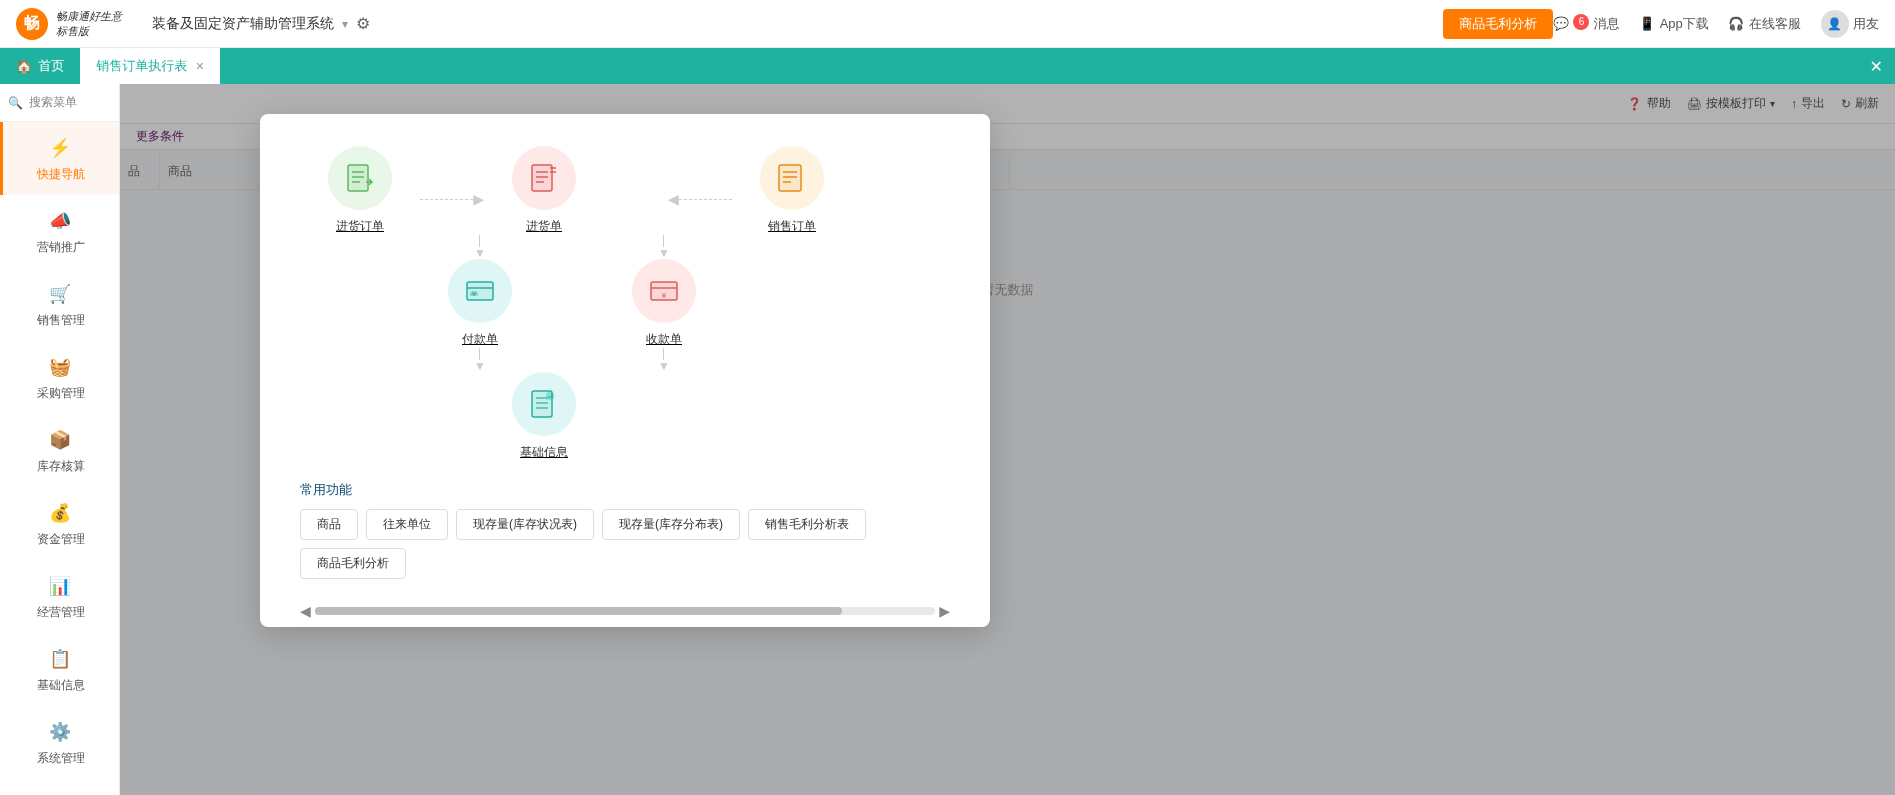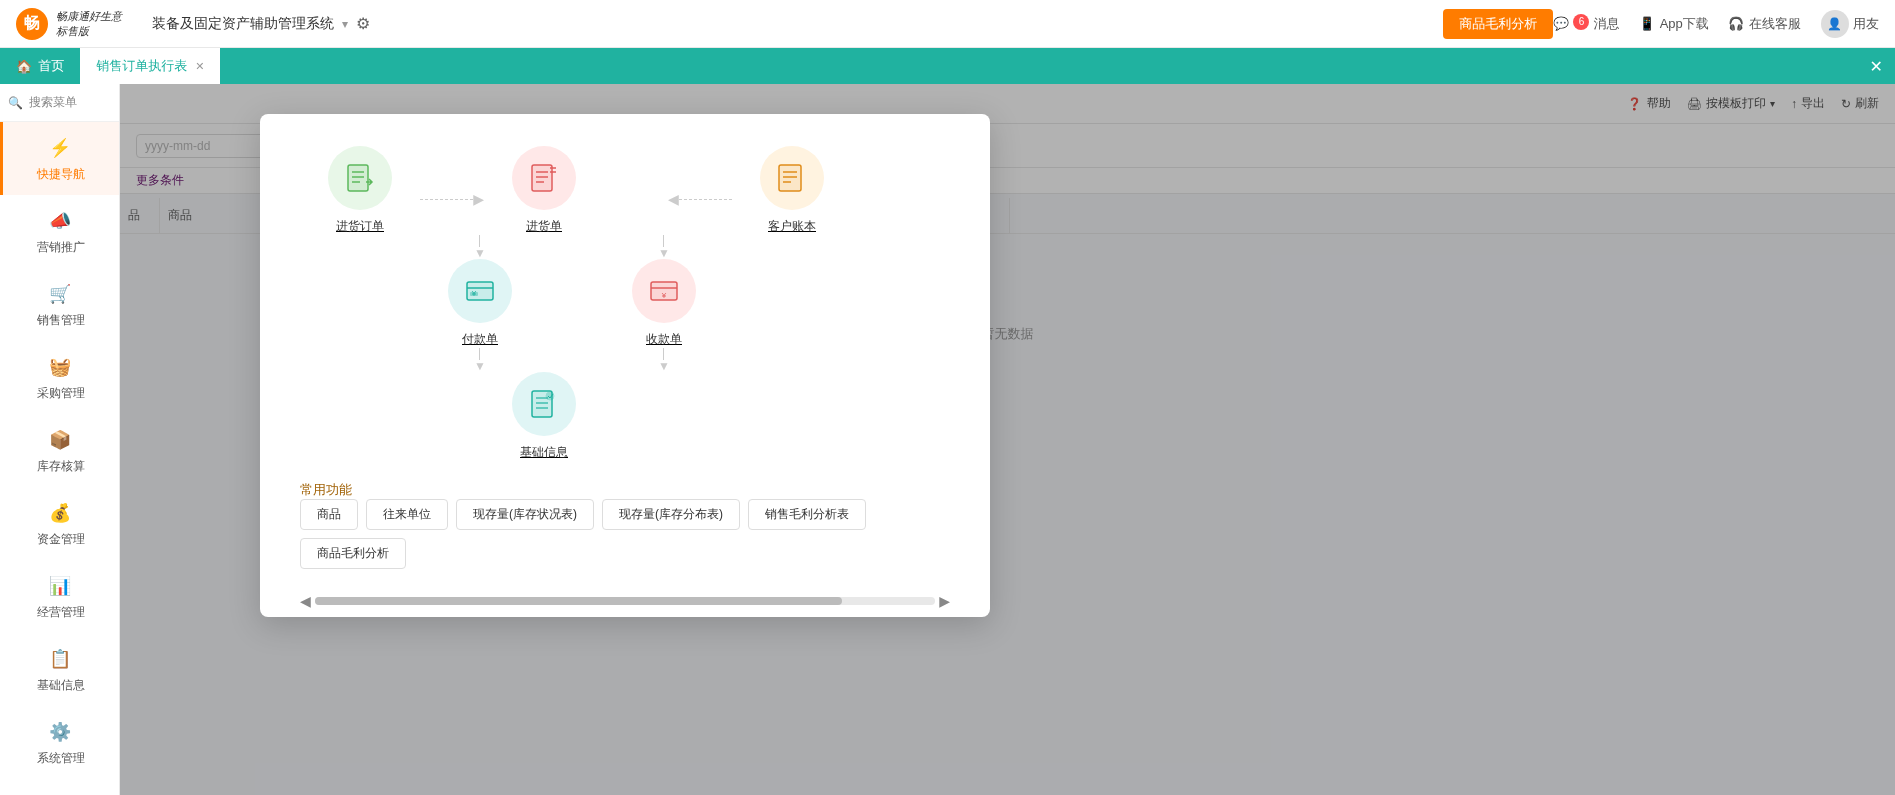--- a/index.html
+++ b/index.html
@@ -345,21 +345,22 @@
       color: #333;
       text-align: center;
     }
 
     
     .common-functions {
       padding: 0 40px 16px 40px;
     }
     .cf-title {
       font-size: 13px;
-      color: #a16207;
+      color: #0c4a6e;
+      margin-bottom: 10px;
     }
     .cf-buttons {
       display: flex;
       flex-wrap: wrap;
       gap: 8px;
       margin-bottom: 8px;
     }
     .cf-btn {
       border: 1px solid #ddd;
       border-radius: 4px;
@@ -513,32 +514,20 @@
       <div class="toolbar-btn">
         <span>↑</span>
         <span>导出</span>
       </div>
       <div class="toolbar-btn">
         <span>↻</span>
         <span>刷新</span>
       </div>
     </div>
 
-    <div class="filter-bar">
-      <div class="filter-input">
-        <span style="color:#bbb;font-size:12px;">yyyy-mm-dd</span>
-        <span style="margin-left:auto;">📅</span>
-      </div>
-      <div class="filter-select">
-        <span>单据状态</span>
-        <span>▾</span>
-      </div>
-      <button class="search-btn">查询</button>
-      <button class="setting-btn">设置</button>
-    </div>
 
     <div style="padding: 4px 16px; background:#fff; border-bottom:1px solid #e8e8e8; display:flex; align-items:center;">
       <span class="more-conditions">更多条件</span>
     </div>
 
     <div class="table-header" style="margin-top:4px;">
       <div class="th" style="width:40px;">品</div>
       <div class="th" style="width:120px;">商品</div>
       <div class="th" style="width:100px;">金额</div>
       <div class="th" style="width:100px;">预估毛利</div>
@@ -604,21 +593,21 @@
             <div class="wf-node">
               <div class="wf-circle orange">
                 <svg width="32" height="32" viewBox="0 0 32 32" fill="none">
                   <rect x="3" y="3" width="22" height="26" rx="2" fill="#e08c1a" opacity="0.12"></rect>
                   <rect x="3" y="3" width="22" height="26" rx="2" stroke="#e08c1a" stroke-width="1.5"></rect>
                   <line x1="7" y1="10" x2="21" y2="10" stroke="#e08c1a" stroke-width="1.5"></line>
                   <line x1="7" y1="15" x2="21" y2="15" stroke="#e08c1a" stroke-width="1.5"></line>
                   <line x1="7" y1="20" x2="15" y2="20" stroke="#e08c1a" stroke-width="1.5"></line>
                 </svg>
               </div>
-              <span class="wf-label">客户账本</span>
+              <span class="wf-label">销售订单</span>
             </div>
           </div>
 
           <div style="display:flex; gap:0; margin-left:120px;">
 
             <div style="width:120px;display:flex;justify-content:center;">
               <div style="display:flex;flex-direction:column;align-items:center;height:24px;">
                 <div style="width:1px;flex:1;background:#ccc;"></div>
                 <span style="color:#ccc;font-size:12px;line-height:1;">▼</span>
               </div>

